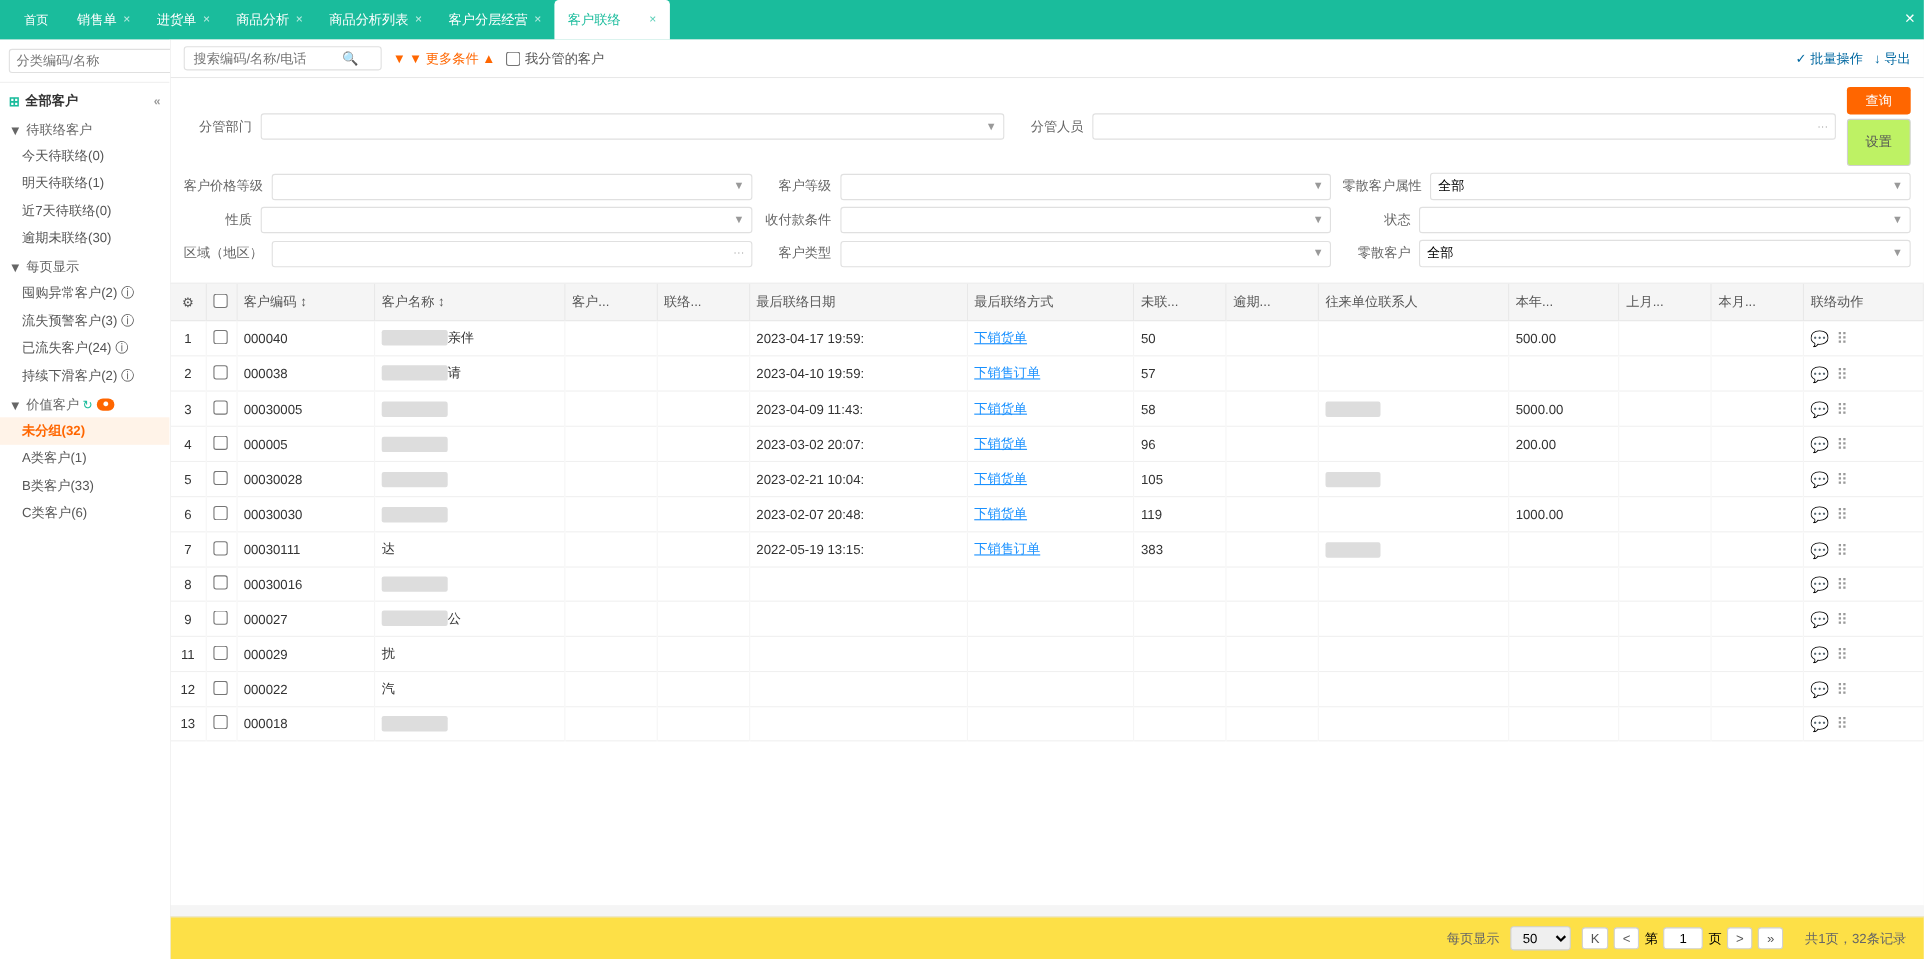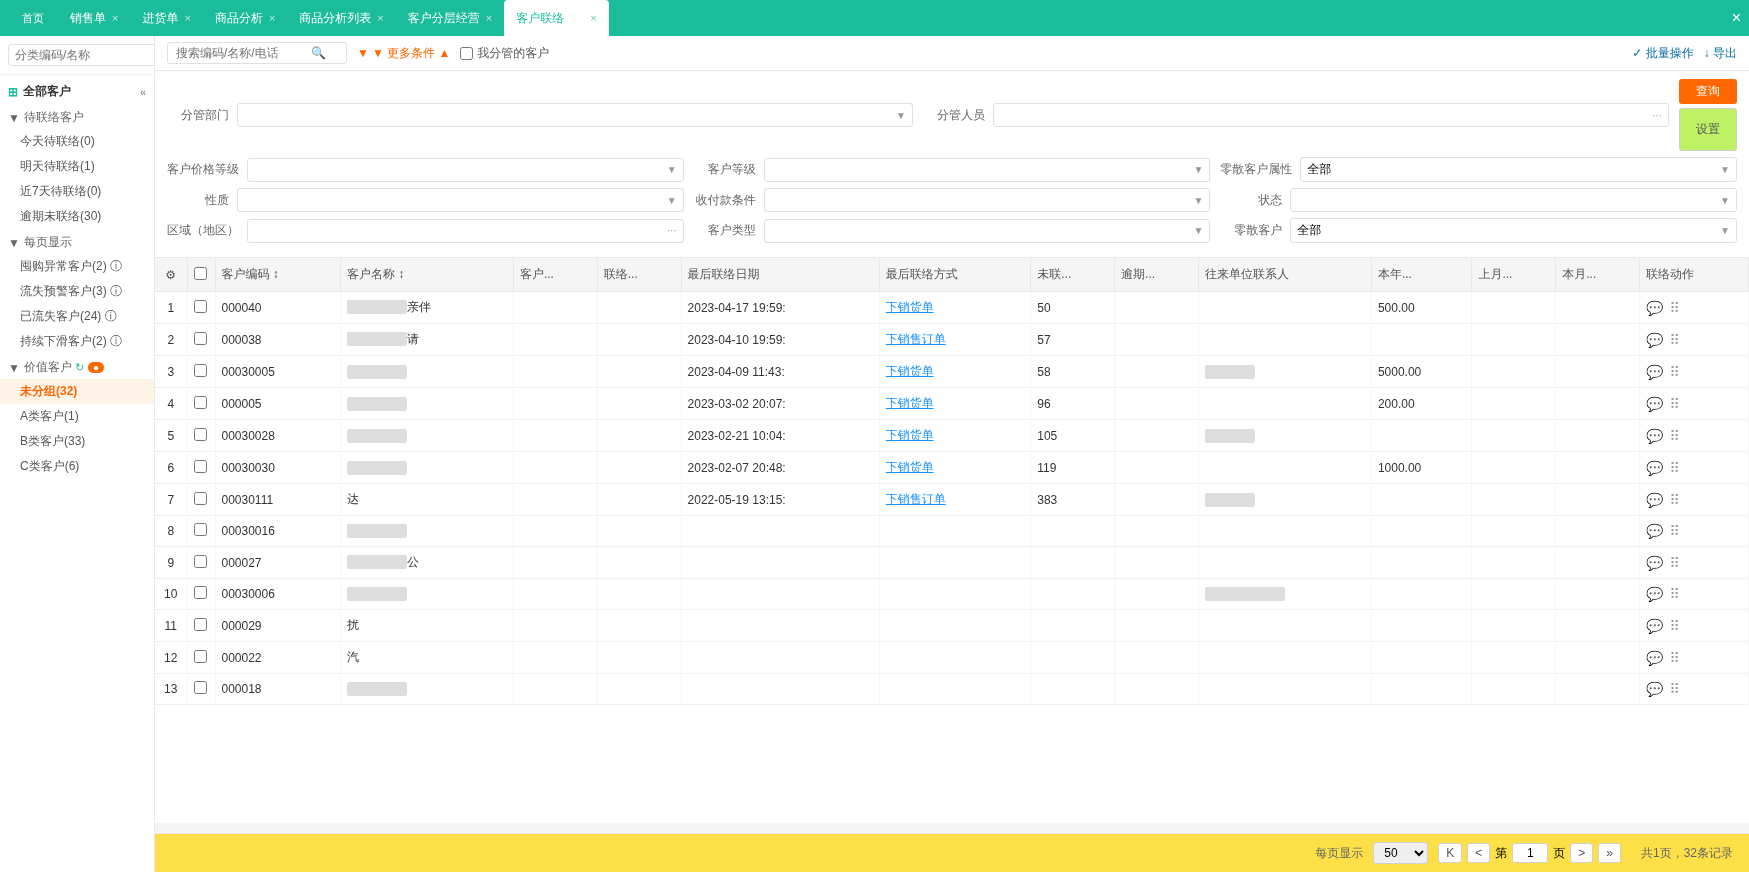--- a/index.html
+++ b/index.html
@@ -737,42 +737,20 @@
               <td></td>
               <td></td>
               <td>
       <div class="action-icons">
         <span class="action-icon" title="联络">💬</span>
         <span class="action-icon" title="更多">⠿</span>
       </div>
               </td>
             </tr>
             <tr>
-              <td class="num-col">10</td>
-              <td><input type="checkbox" style=""></td>
-              <td>00030006</td>
-              <td style="min-width: 80px;"><span class="blurred" style="width: 60px;">██████</span></td>
-              <td></td>
-              <td></td>
-              <td></td>
-              <td></td>
-              <td></td>
-              <td></td>
-              <td><span class="blurred" style="width: 80px;">████</span></td>
-              <td></td>
-              <td></td>
-              <td></td>
-              <td>
-      <div class="action-icons">
-        <span class="action-icon" title="联络">💬</span>
-        <span class="action-icon" title="更多">⠿</span>
-      </div>
-              </td>
-            </tr>
-            <tr>
               <td class="num-col">11</td>
               <td><input type="checkbox" style=""></td>
               <td>000029</td>
               <td style="min-width: 80px;">扰</td>
               <td></td>
               <td></td>
               <td></td>
               <td></td>
               <td></td>
               <td></td>

